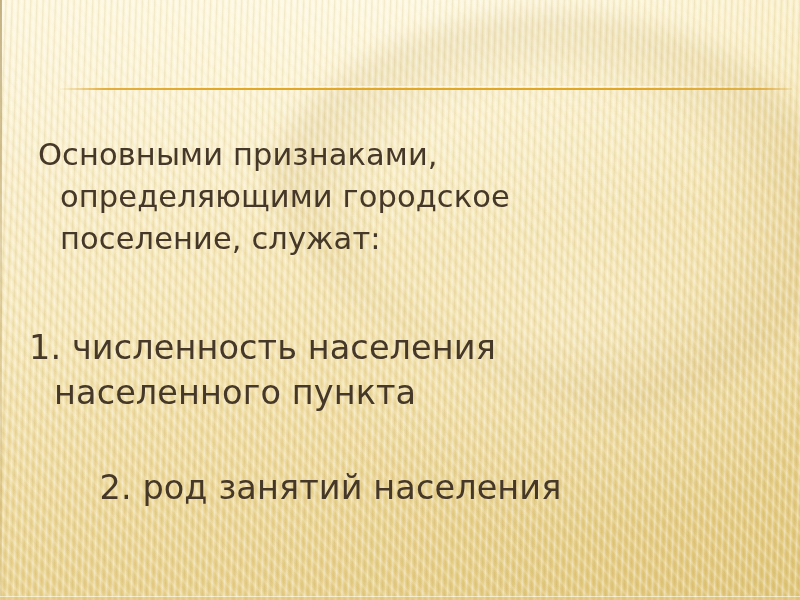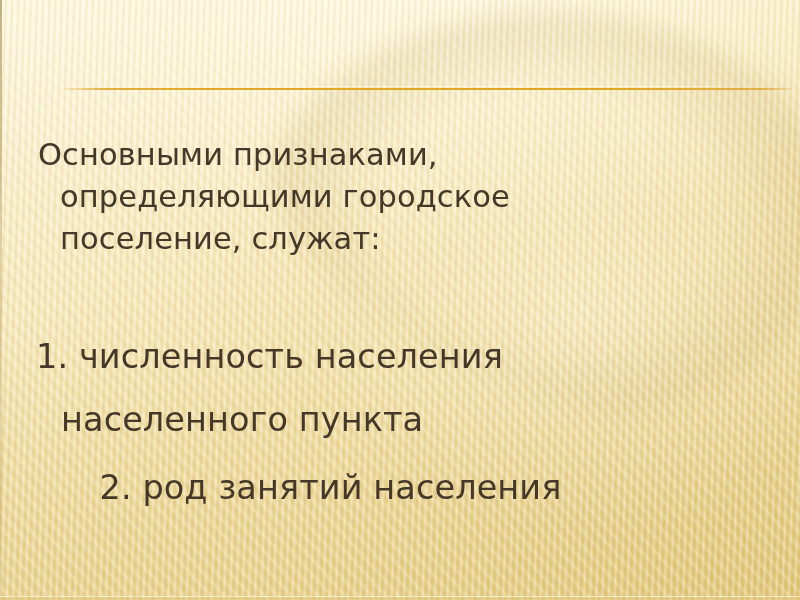--- a/index.html
+++ b/index.html
@@ -206,25 +206,25 @@
     top: 134px;
     width: 600px;
     font-size: 30.5px;
     line-height: 42px;
     padding-left: 22px;
     text-indent: -22px;
     letter-spacing: 0.1px;
   }
 
   .para-item1 {
-    left: 36px;
+    left: 29px;
     top: 325px;
     width: 560px;
     font-size: 33.5px;
-    line-height: 63px;
+    line-height: 45px;
     padding-left: 25px;
     text-indent: -25px;
     letter-spacing: 0.1px;
   }
 
   .para-item2 {
     left: 38px;
     top: 465px;
     width: 560px;
     font-size: 33.5px;

